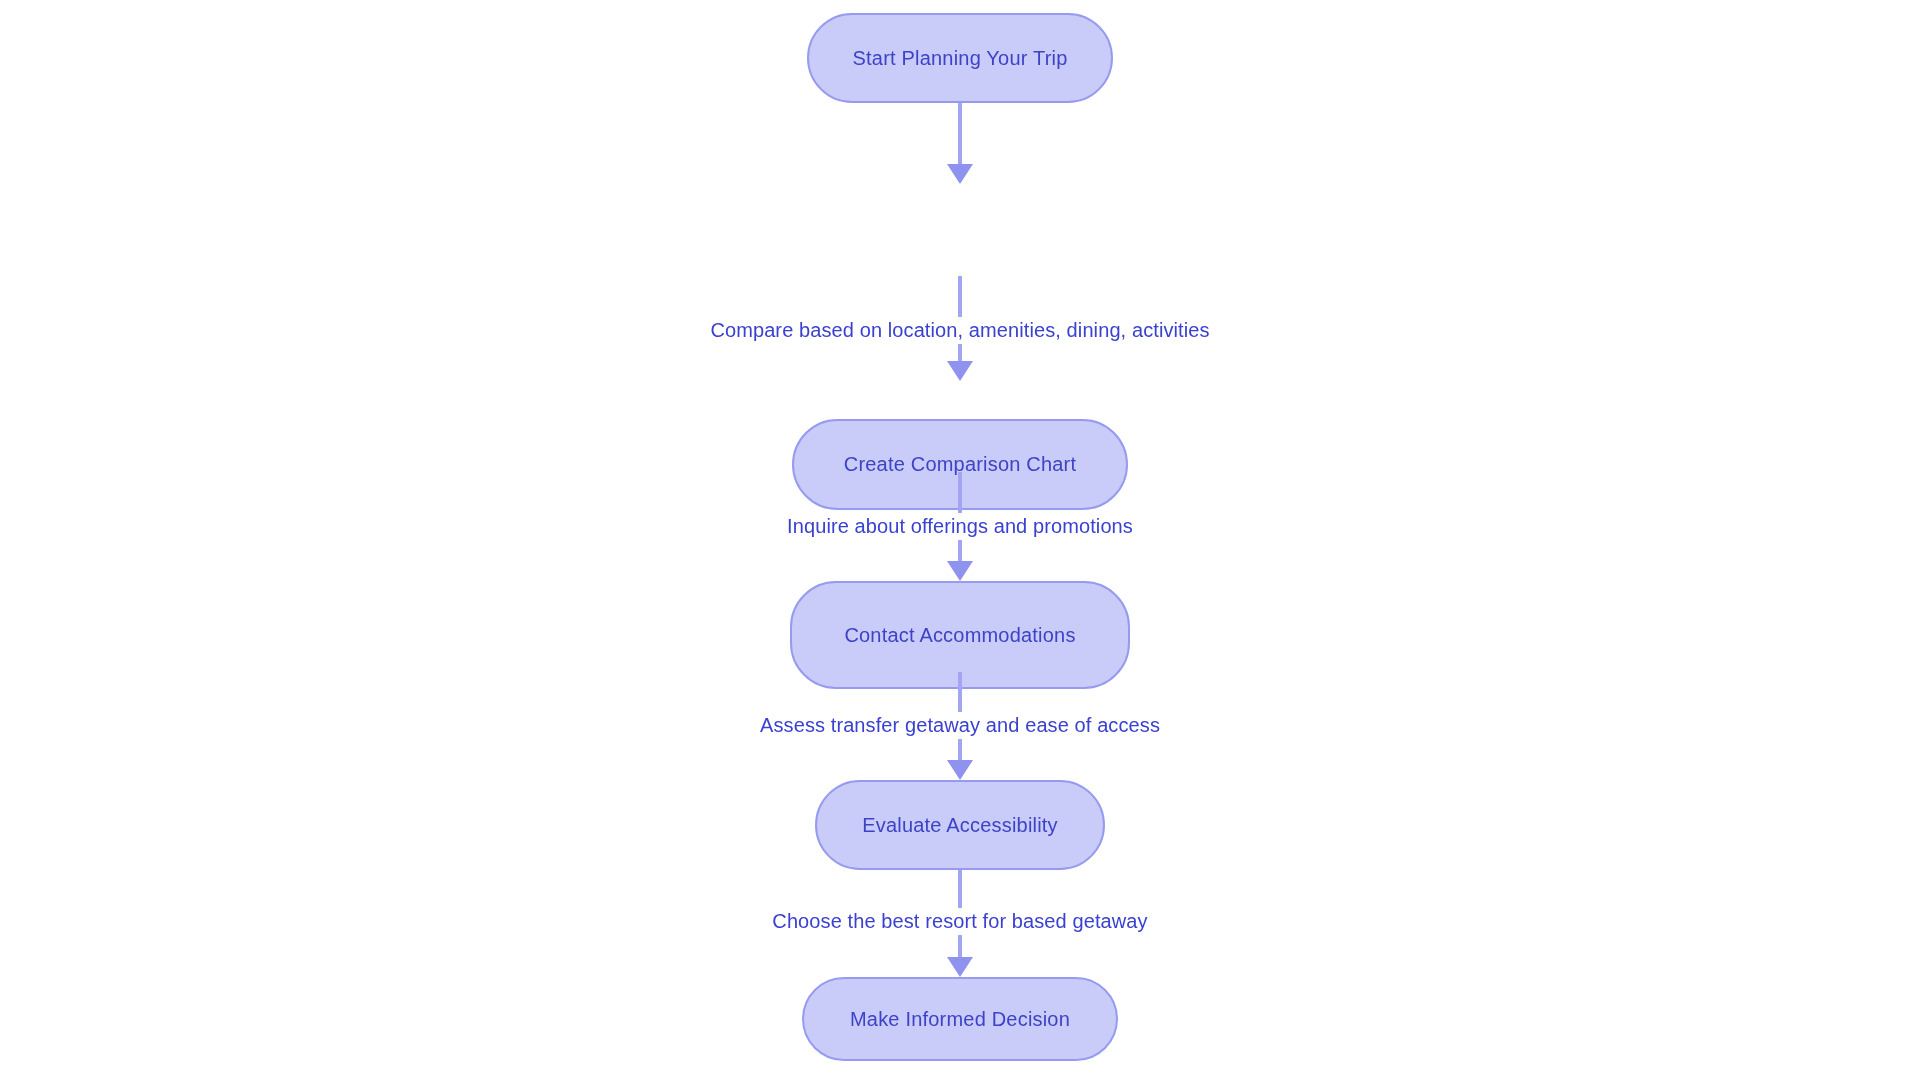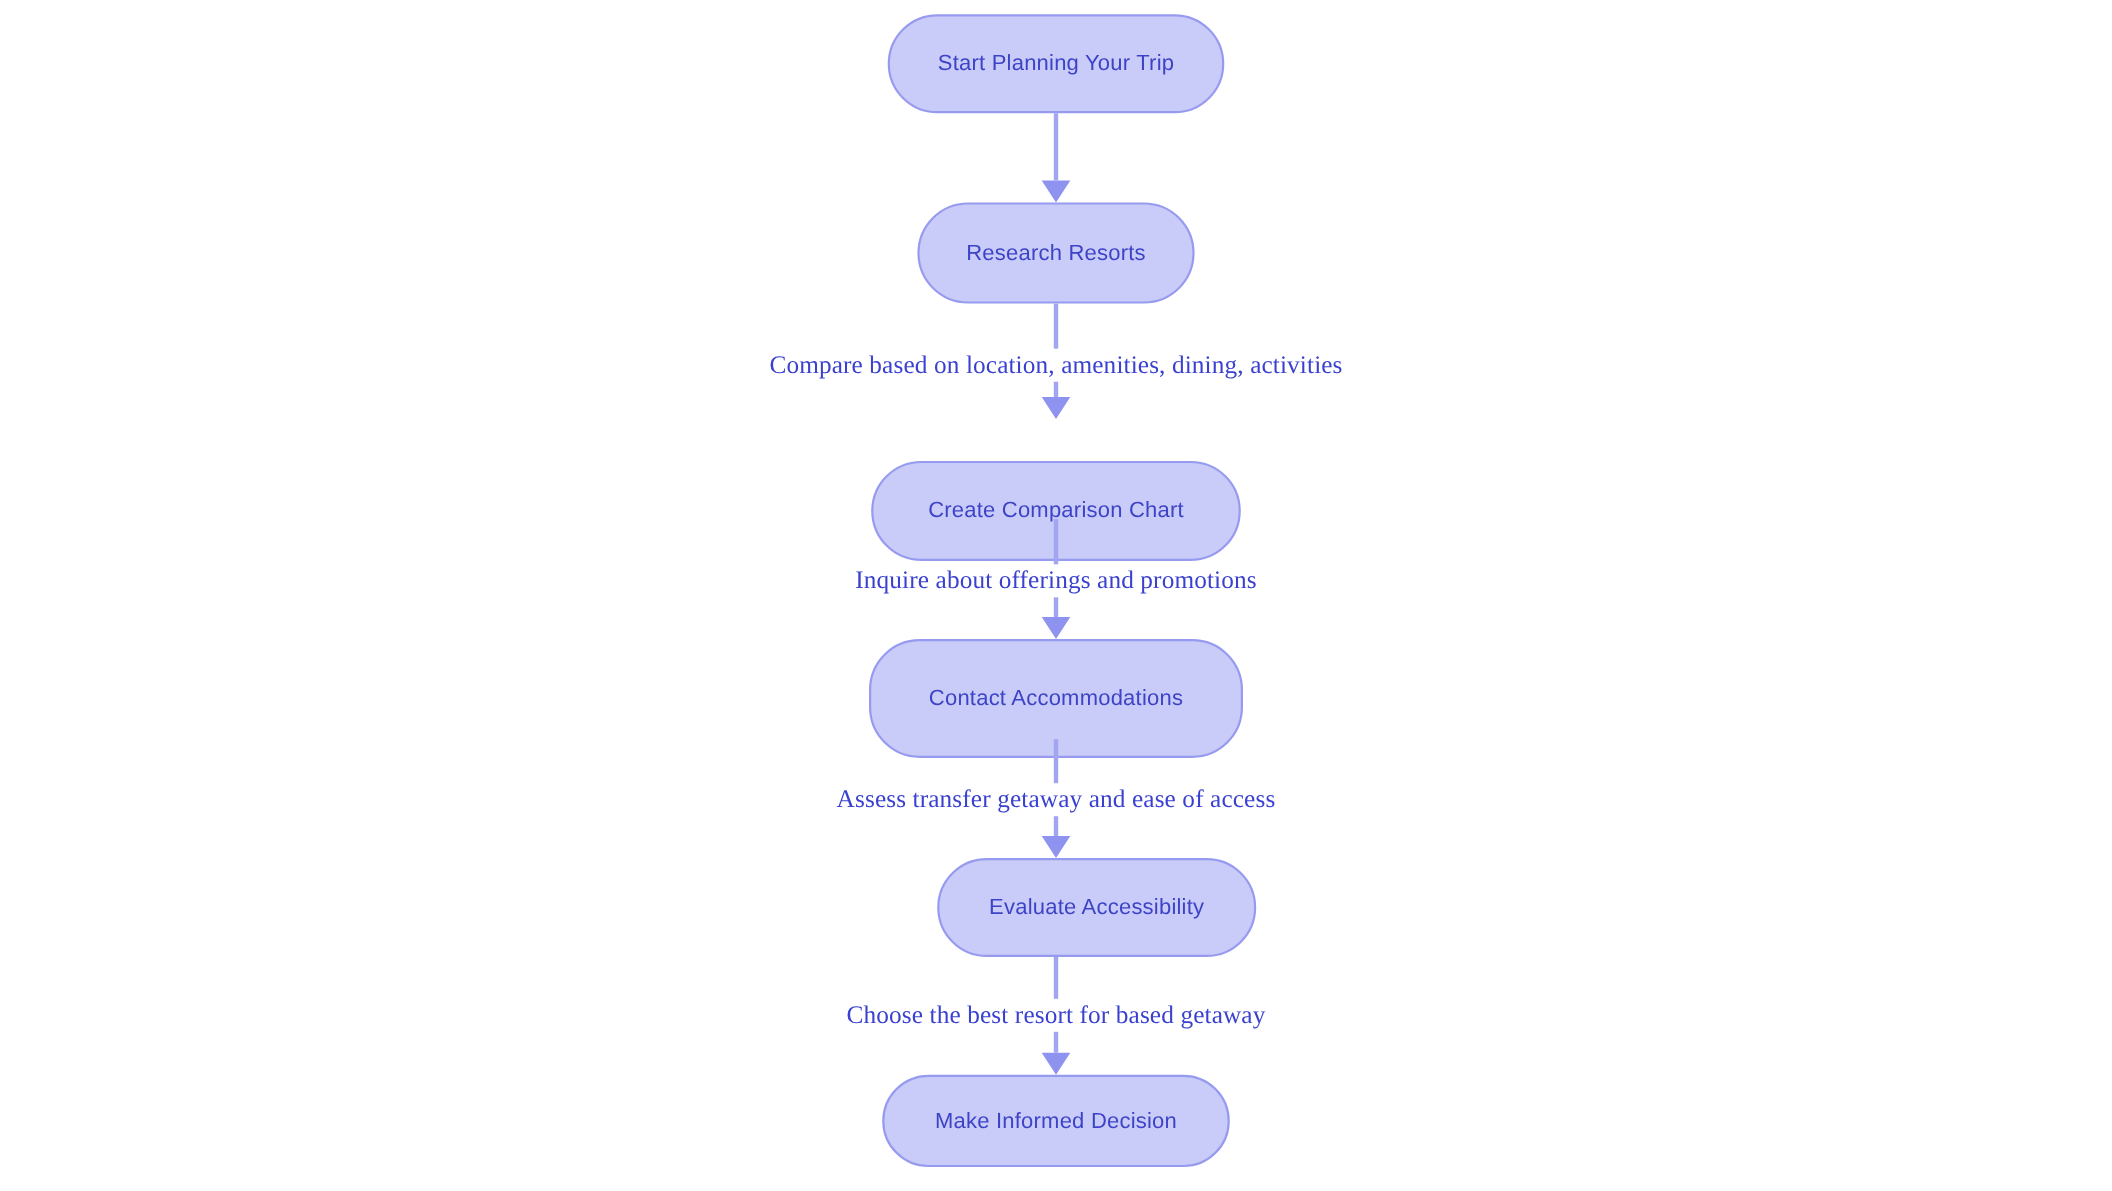--- a/index.html
+++ b/index.html
@@ -35,21 +35,21 @@
     color: var(--node-text);
     font-size: 20px;
     letter-spacing: 0.2px;
     white-space: nowrap;
     text-align: center;
   }
   .n1 { left: 807px; top: 13px;  width: 306px; height: 90px; }
   .n2 { left: 834px; top: 184px; width: 252px; height: 92px; }
   .n3 { left: 792px; top: 381px; width: 336px; height: 91px; margin-top: 38px; }
   .n4 { left: 790px; top: 581px; width: 340px; height: 108px; }
-  .n5 { left: 852px; top: 780px; width: 290px; height: 90px; text-align: right; }
+  .n5 { left: 815px; top: 780px; width: 290px; height: 90px; text-align: right; }
   .n6 { left: 802px; top: 977px; width: 316px; height: 84px; }
 
   .edge-line {
     position: absolute;
     left: 958px;
     width: 4px;
     background: var(--edge-line);
   }
   .e1 { top: 103px; height: 61px; }
   .e2 { top: 276px; height: 85px; }
@@ -71,46 +71,42 @@
   .a4 { top: 760px; }
   .a5 { top: 957px; }
 
   .edge-label {
     position: absolute;
     left: 960px;
     transform: translateX(-50%);
     background: var(--bg);
     padding: 2px 8px;
     color: var(--label-text);
-    font-size: 23px;
+    font-size: 20px;
     letter-spacing: 0.1px;
     white-space: nowrap;
     z-index: 2;
-    font-family: Liberation Serif, serif;
   }
   .l1 { top: 317px; }
   .l2 { top: 513px; }
   .l3 { top: 712px; }
   .l4 { top: 908px; }
 </style>
 </head>
 <body>
 
 <div class="canvas">
 
   <div class="node n1">
     <span>Start Planning Your Trip</span>
   </div>
 
   <div class="edge-line e1"></div>
   <div class="arrowhead a1"></div>
 
-  <div class="node n2">
-    <span>Research Resorts</span>
-  </div>
 
   <div class="edge-line e2"></div>
   <div class="arrowhead a2"></div>
   <div class="edge-label l1">Compare based on location, amenities, dining, activities</div>
 
   <div class="node n3">
     <span>Create Comparison Chart</span>
   </div>
 
   <div class="edge-line e3"></div>

